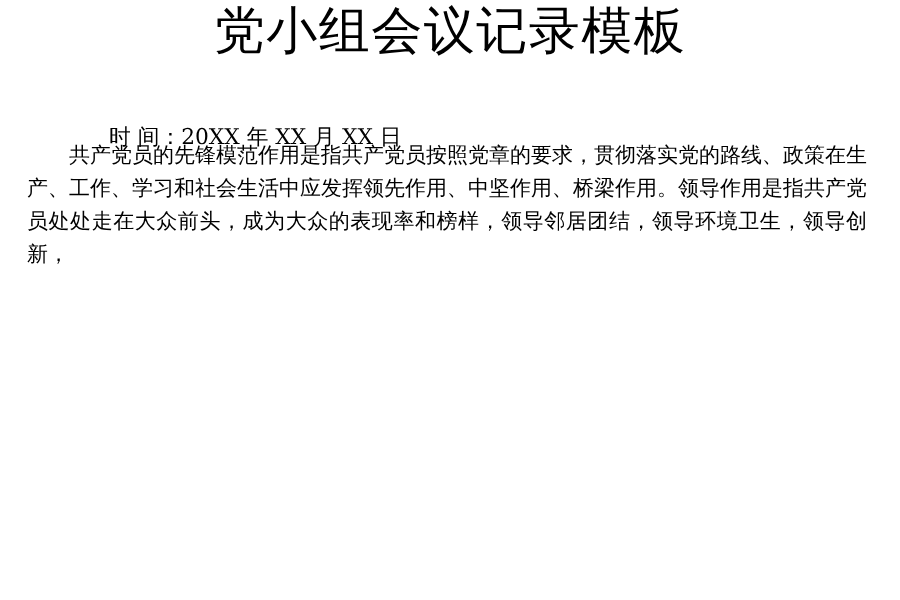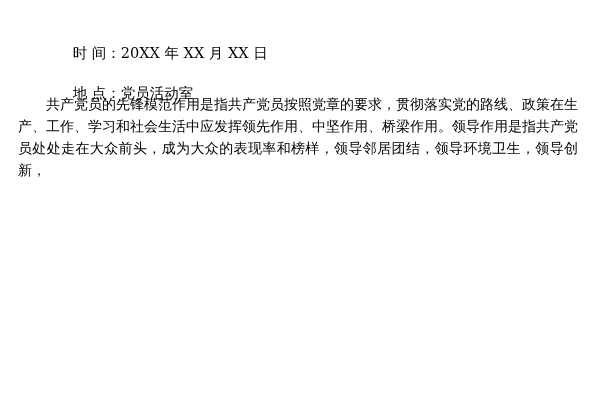--- a/index.html
+++ b/index.html
@@ -41,30 +41,28 @@
     text-align: justify;
     text-justify: inter-ideograph;
     text-indent: 2em;
   }
 </style>
 </head>
 <body>
 
 <div class="page">
 
+  <h1 class="doc-title">党小组会议记录模板</h1>
 
   <div class="fields">
 
     <div class="field">
       <span class="label">时 间：</span><span class="value">20XX 年 XX 月 XX 日</span>
     </div>
 
-    <div class="field">
-      <span class="label">地 点：</span><span class="value">党员活动室</span>
-    </div>
 
 
 
 
 
 
   </div>
 
   <p class="record-paragraph">共产党员的先锋模范作用是指共产党员按照党章的要求，贯彻落实党的路线、政策在生产、工作、学习和社会生活中应发挥领先作用、中坚作用、桥梁作用。领导作用是指共产党员处处走在大众前头，成为大众的表现率和榜样，领导邻居团结，领导环境卫生，领导创新，</p>
 

